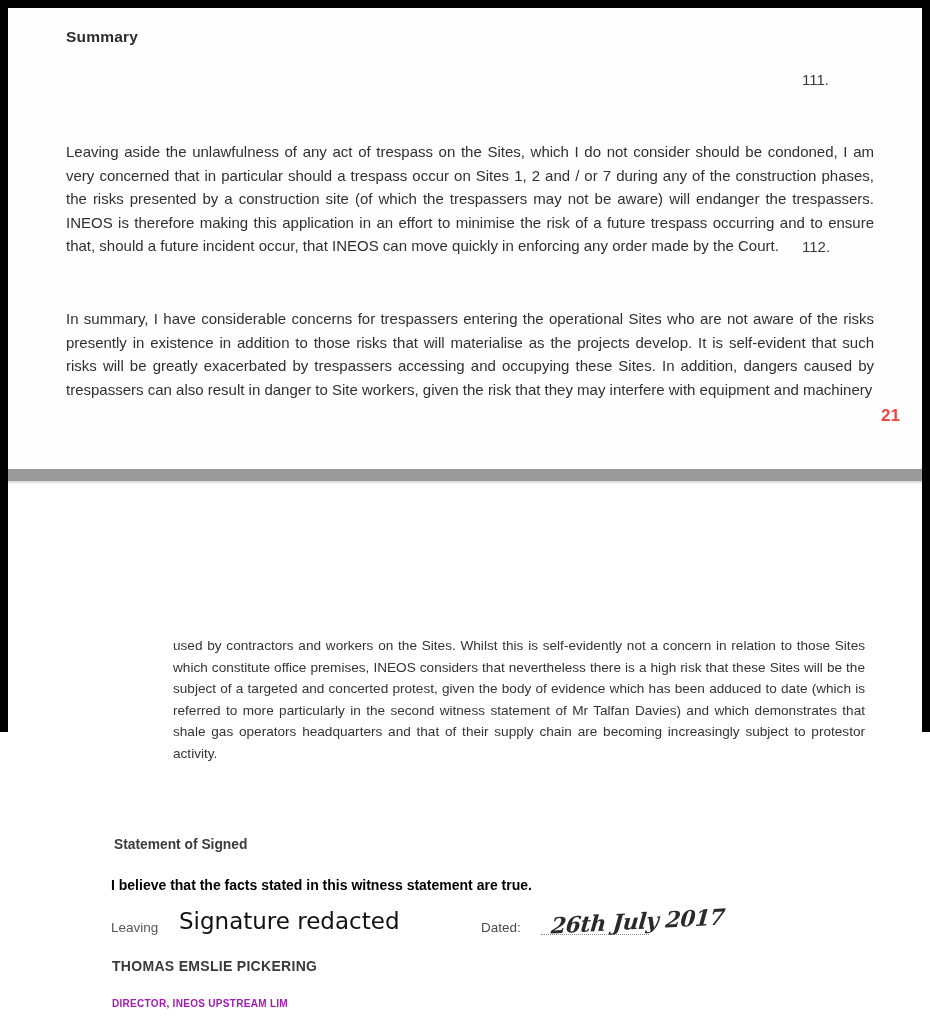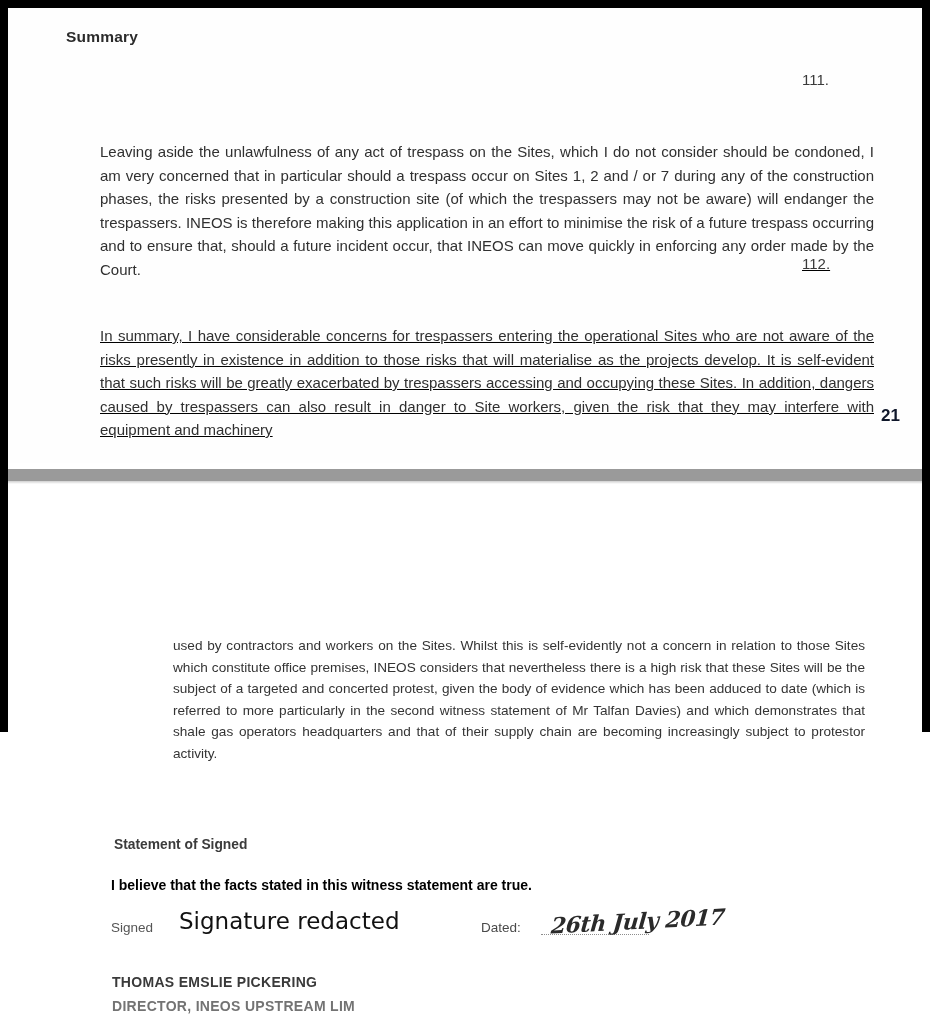--- a/index.html
+++ b/index.html
@@ -56,42 +56,40 @@
     color: #3a3a3a;
     line-height: 23.5px;
   }
   .para-body {
     flex: 1 1 auto;
     font-size: 15px;
     line-height: 23.5px;
     color: #303030;
     text-align: justify;
     text-justify: inter-word;
-    margin-left: 34px;
   }
 
   .para-111 {
     left: 58px;
     top: 60px;
     width: 808px;
   }
   .para-112 {
     left: 58px;
-    top: 244px;
+    top: 227px;
     width: 808px;
-    text-decoration: underline;
   }
 
   .page-number {
     position: absolute;
     right: 22px;
     top: 398px;
     font-size: 17px;
     font-weight: bold;
-    color: #0f172a;
+    color: #ef4444;
   }
 
   
   .page-divider {
     position: absolute;
     left: 0;
     top: 455px;
     width: 914px;
     height: 22px;
     background: #ffffff;
@@ -213,29 +211,28 @@
   }
 
   .signer-name {
     position: absolute;
     left: 104px;
     top: 473px;
     font-size: 14px;
     font-weight: bold;
     color: #3a3a3a;
     letter-spacing: 0.3px;
-    margin-top: 16px;
   }
   .signer-title {
     position: absolute;
     left: 104px;
     top: 513px;
-    font-size: 14px;
-    font-weight: bold;
-    color: #737373;
+    font-size: 10px;
+    font-weight: bold;
+    color: #a21caf;
     letter-spacing: 0.3px;
   }
   .fade-overlay {
     position: absolute;
     left: 355px;
     top: 505px;
     width: 62px;
     height: 26px;
     background: linear-gradient(to right, rgba(255,255,255,0.55), #ffffff 70%);
   }
@@ -269,21 +266,21 @@
 
   <div class="page-two">
 
     <div class="cont-para">used by contractors and workers on the Sites. Whilst this is self-evidently not a concern in relation to those Sites which constitute office premises, INEOS considers that nevertheless there is a high risk that these Sites will be the subject of a targeted and concerted protest, given the body of evidence which has been adduced to date (which is referred to more particularly in the second witness statement of Mr Talfan Davies) and which demonstrates that shale gas operators headquarters and that of their supply chain are becoming increasingly subject to protestor activity.</div>
 
     <div class="sot-heading">Statement of Signed</div>
 
     <div class="sot-statement">I believe that the facts stated in this witness statement are true.</div>
 
     <div class="signature-row">
-      <div class="signed-label">Signed</div>
+      <div class="signed-label">Leaving</div>
 
       <div class="redaction-box">
         <span class="redaction-text">Signature redacted</span>
       </div>
 
       <div class="dated-label">Dated:</div>
       <div class="dated-dots"></div>
       <div class="handwritten-date">26th July 2017</div>
     </div>
 

